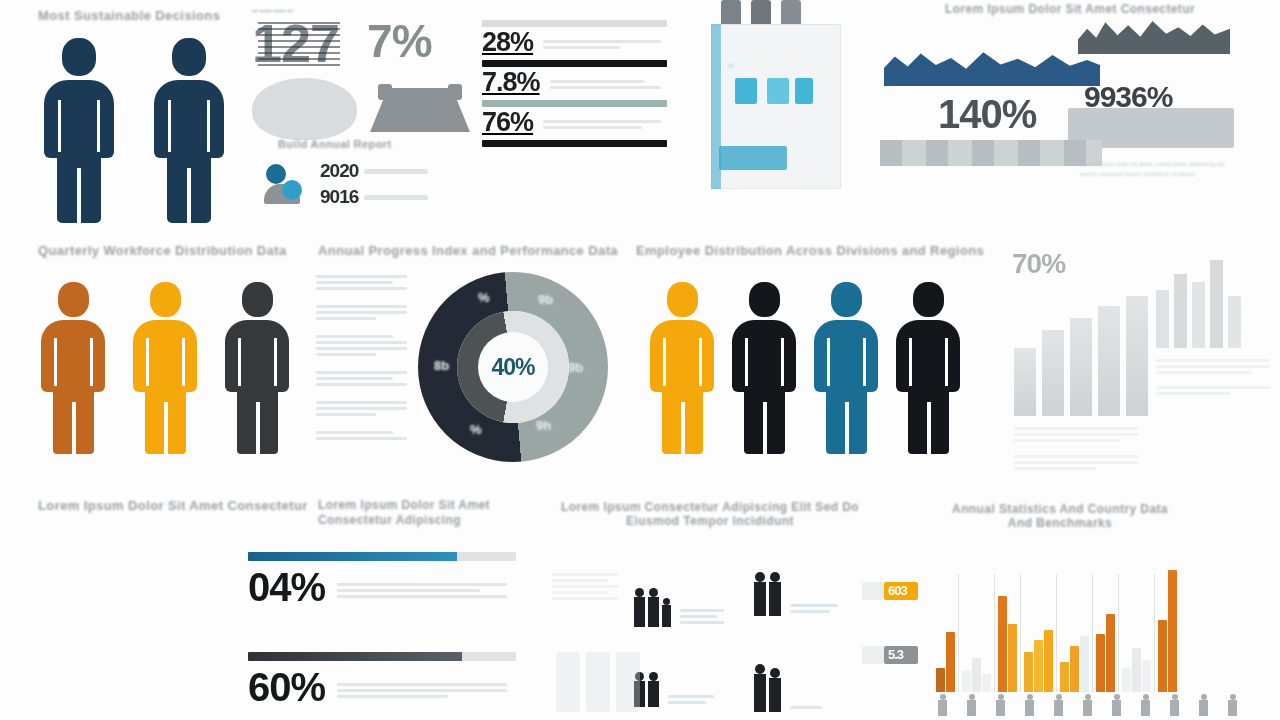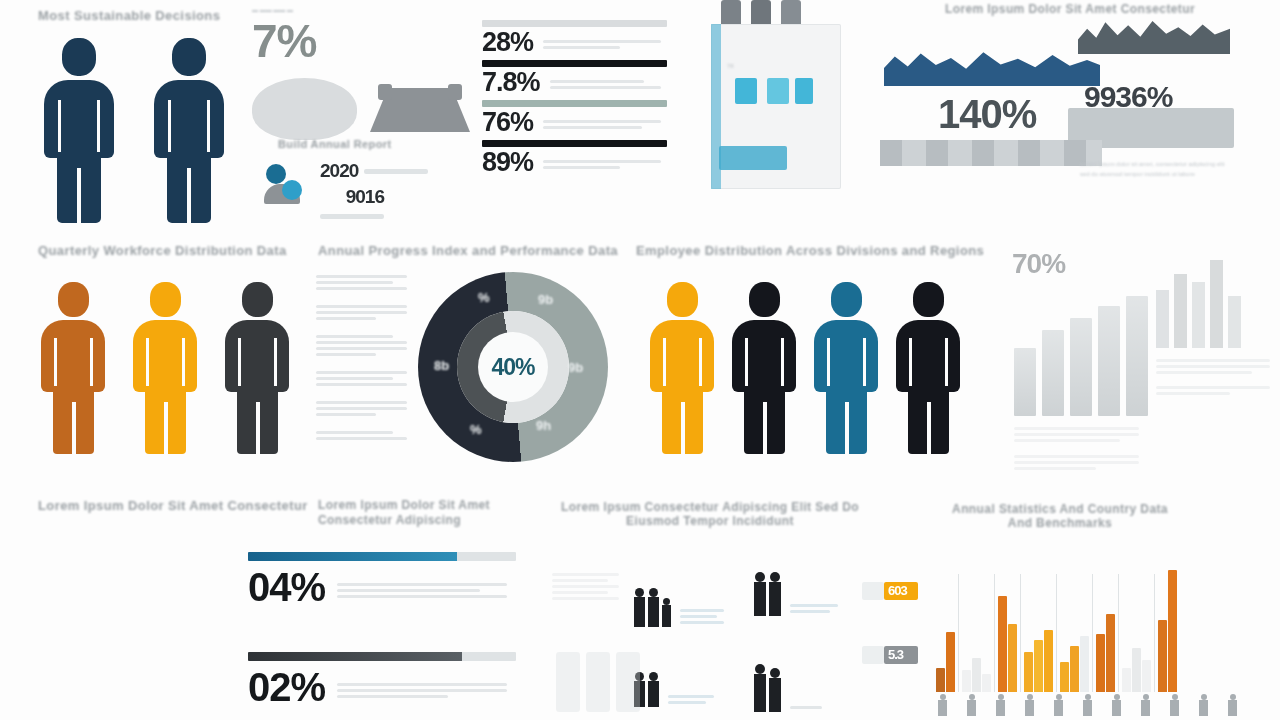--- a/index.html
+++ b/index.html
@@ -22,21 +22,21 @@
   .ln.s{width:62%}.ln.m{width:80%}.ln.l{width:95%}
 
   .panel{position:absolute;}
 
   
   .bignum{
     font-weight:700;letter-spacing:-1px;filter:blur(.6px);
   }
 
   
-  .statrow{margin-bottom:4px;}
+  .statrow{margin-bottom:4px;text-decoration:underline;}
   .statbar{height:7px;border-radius:1px;margin-bottom:2px;}
   .statflex{display:flex;align-items:center;gap:10px;}
   .statpct{font-size:27px;font-weight:700;color:#1d2023;filter:blur(.75px);
            letter-spacing:-1px;line-height:1;}
   .statlines{flex:1;padding-top:4px;}
 
   
   .donut{border-radius:50%;position:relative;}
   .donut .hole{
     position:absolute;border-radius:50%;background:#fdfdfd;
@@ -87,41 +87,46 @@
     <div style="position:absolute;left:4px;top:42px;width:70px;height:78px;background:#1b3a55;border-radius:24px 24px 6px 6px;"></div>
     <div style="position:absolute;left:18px;top:62px;width:3px;height:52px;background:#fdfdfd;"></div>
     <div style="position:absolute;left:57px;top:62px;width:3px;height:52px;background:#fdfdfd;"></div>
     <div style="position:absolute;left:17px;top:116px;width:44px;height:69px;background:#1b3a55;border-radius:4px 4px 5px 5px;"></div>
     <div style="position:absolute;left:37px;top:130px;width:4px;height:55px;background:#fdfdfd;"></div>
   </div>
 
   <div class="panel" style="left:252px;top:6px;width:215px;">
     <div class="tiny" style="width:110px">▬ ▬▬ ▬▬ ▬</div>
     <div style="display:flex;align-items:flex-start;gap:28px;margin-top:2px;">
+      <div style="position:relative;">
+        <div class="bignum" style="font-size:54px;color:#7e868b;line-height:.95;">127</div>
+        <div style="position:absolute;left:6px;top:4px;width:82px;height:46px;
+                    background:repeating-linear-gradient(#2b2f33 0 2px,transparent 2px 6px);opacity:.55;"></div>
+      </div>
       <div class="bignum" style="font-size:46px;color:#868e8d;line-height:1;">7%</div>
     </div>
     <div class="blob" style="left:0px;top:72px;width:105px;height:62px;background:#d9dcde;"></div>
     <div style="position:absolute;left:118px;top:82px;width:100px;height:44px;
                 background:#8d9296;clip-path:polygon(18% 0,82% 0,100% 100%,0 100%);"></div>
     <div style="position:absolute;left:126px;top:78px;width:14px;height:16px;background:#8d9296;border-radius:3px;"></div>
     <div style="position:absolute;left:196px;top:78px;width:14px;height:16px;background:#8d9296;border-radius:3px;"></div>
     <div class="hdr" style="font-size:11px;position:absolute;left:26px;top:132px;">Build Annual Report</div>
   </div>
 
   <div class="panel" style="left:258px;top:158px;width:200px;">
     <div style="position:absolute;left:0;top:6px;width:46px;height:38px;">
       <div style="position:absolute;left:6px;top:20px;width:36px;height:20px;background:#8d9296;border-radius:16px 16px 2px 2px;"></div>
       <div style="position:absolute;left:8px;top:0px;width:20px;height:20px;background:#1a6d93;border-radius:50%;"></div>
       <div style="position:absolute;left:24px;top:16px;width:20px;height:20px;background:#2f9fc9;border-radius:50%;"></div>
     </div>
     <div style="position:absolute;left:62px;top:2px;display:flex;align-items:center;gap:6px;">
       <span class="bignum" style="font-size:19px;color:#2b3034;">2020</span>
       <span style="display:block;width:64px;height:5px;background:#dfe3e5;border-radius:2px;"></span>
     </div>
-    <div style="position:absolute;left:62px;top:28px;display:flex;align-items:flex-end;gap:6px;flex-direction:column;">
+    <div style="position:absolute;left:62px;top:28px;display:flex;align-items:center;gap:6px;">
       <span class="bignum" style="font-size:19px;color:#2b3034;">9016</span>
       <span style="display:block;width:64px;height:5px;background:#dfe3e5;border-radius:2px;"></span>
     </div>
   </div>
 
   <div class="panel" style="left:482px;top:20px;width:185px;">
     <div class="statrow">
       <div class="statbar" style="background:#d9dcde;"></div>
       <div class="statflex">
         <span class="statpct">28%</span>
@@ -146,27 +151,20 @@
       <div class="statflex">
         <span class="statpct">76%</span>
         <span class="statlines">
           <i class="ln l" style="display:block"></i>
             <i class="ln m" style="display:block"></i>
         </span>
       </div>
     </div>
     <div class="statrow">
       <div class="statbar" style="background:#111316;"></div>
-      <div class="statflex">
-        <span class="statpct">89%</span>
-        <span class="statlines">
-          <i class="ln l" style="display:block"></i>
-            <i class="ln s" style="display:block"></i>
-        </span>
-      </div>
     </div>
   </div>
 
   <div class="panel" style="left:705px;top:0px;width:150px;height:200px;">
     <div style="position:absolute;left:16px;top:0;width:20px;height:36px;background:#7b8288;border-radius:3px 3px 0 0;"></div>
     <div style="position:absolute;left:46px;top:0;width:20px;height:38px;background:#6f767c;border-radius:3px 3px 0 0;"></div>
     <div style="position:absolute;left:76px;top:0;width:20px;height:34px;background:#868d93;border-radius:3px 3px 0 0;"></div>
     <div style="position:absolute;left:6px;top:24px;width:130px;height:165px;background:#f3f4f5;
                 box-shadow:inset 0 0 0 1px #e3e6e8;border-radius:2px;"></div>
     <div style="position:absolute;left:6px;top:24px;width:10px;height:165px;background:#3ba8cc;opacity:.55;"></div>
@@ -355,21 +353,21 @@
           <i class="ln m" style="display:block"></i>
           <i class="ln l" style="display:block"></i>
       </span>
     </div>
   </div>
   <div class="panel" style="left:248px;top:652px;width:268px;">
     <div class="pbar">
       <i style="width:80%;background:linear-gradient(90deg,#2e3236,#5a6065);"></i>
     </div>
     <div style="display:flex;align-items:center;gap:12px;">
-      <span class="bignum" style="font-size:40px;color:#15181b;line-height:1;">02%</span>
+      <span class="bignum" style="font-size:40px;color:#15181b;line-height:1;">60%</span>
       <span style="flex:1;padding-top:6px;">
         <i class="ln l" style="display:block"></i>
           <i class="ln l" style="display:block"></i>
           <i class="ln s" style="display:block"></i>
       </span>
     </div>
   </div>
 
   <div class="panel" style="left:560px;top:500px;width:300px;text-align:center;">
     <div class="hdr" style="font-size:12px;">Lorem Ipsum Consectetur Adipiscing Elit Sed Do</div>

